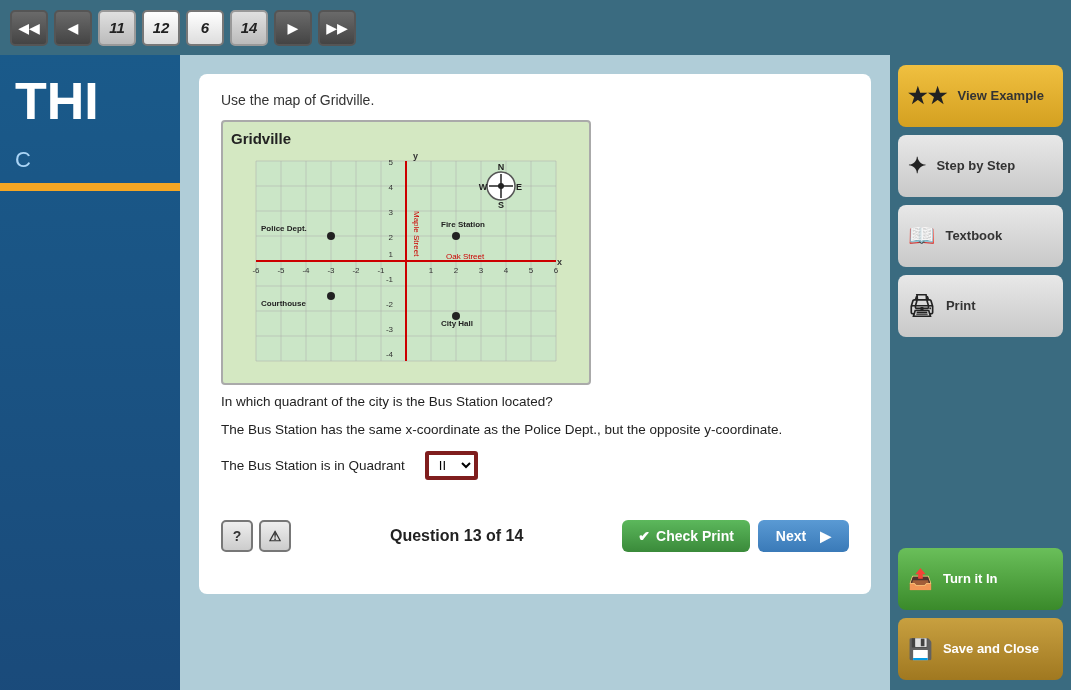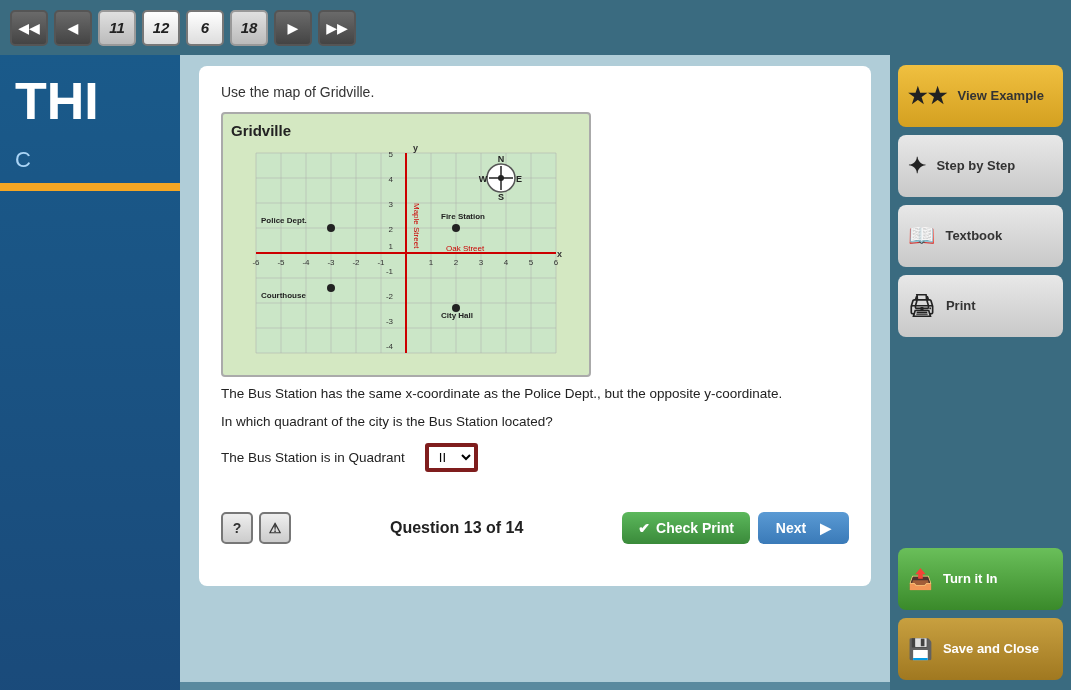--- a/index.html
+++ b/index.html
@@ -86,21 +86,21 @@
     .brand-bar {
       width: 100%;
       height: 8px;
       background: #f5a623;
       margin-top: 10px;
     }
 
     
     .main-content {
       position: absolute;
-      top: 47px;
+      top: 55px;
       left: 180px;
       width: 710px;
       height: 635px;
       background: #b0cdd8;
       padding: 4px;
     }
 
     
     .card {
       margin: 15px;
@@ -331,21 +331,21 @@
   </style>
 </head>
 <body>
 
 <div class="top-bar">
   <div class="nav-btn">◀◀</div>
   <div class="nav-btn">◀</div>
   <div class="page-btn">11</div>
   <div class="page-btn active">12</div>
   <div class="page-btn active">6</div>
-  <div class="page-btn">18</div>
+  <div class="page-btn">14</div>
   <div class="nav-btn">▶</div>
   <div class="nav-btn">▶▶</div>
 </div>
 
 <div class="left-brand">
   <div class="brand-text">THI</div>
   <div class="brand-sub">C</div>
   <div class="brand-bar"></div>
 </div>
 
@@ -443,22 +443,22 @@
           <text x="18" y="4" font-size="9" fill="#222" font-weight="bold" text-anchor="middle">E</text>
           <text x="-18" y="4" font-size="9" fill="#222" font-weight="bold" text-anchor="middle">W</text>
 
           <line x1="0" y1="-12" x2="0" y2="12" stroke="#222" stroke-width="1.5"></line>
           <line x1="-12" y1="0" x2="12" y2="0" stroke="#222" stroke-width="1.5"></line>
           <circle cx="0" cy="0" r="3" fill="#222"></circle>
         </g>
       </svg>
     </div>
 
+    <div class="question-text">In which quadrant of the city is the Bus Station located?</div>
     <div class="question-text">The Bus Station has the same x-coordinate as the Police Dept., but the opposite y-coordinate.</div>
-    <div class="question-text">In which quadrant of the city is the Bus Station located?</div>
 
     <div class="answer-row">
       <span class="answer-label">The Bus Station is in Quadrant</span>
       <select class="answer-select">
         <option>II</option>
         <option>I</option>
         <option>III</option>
         <option>IV</option>
       </select>
     </div>

